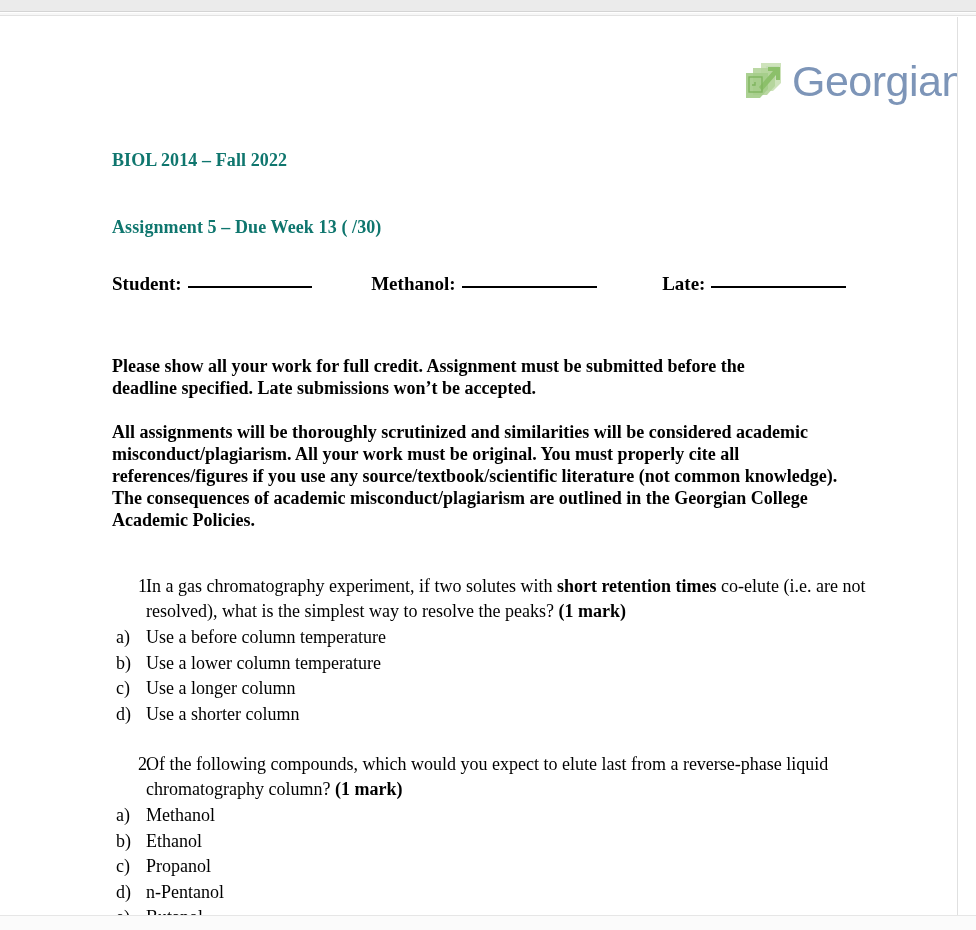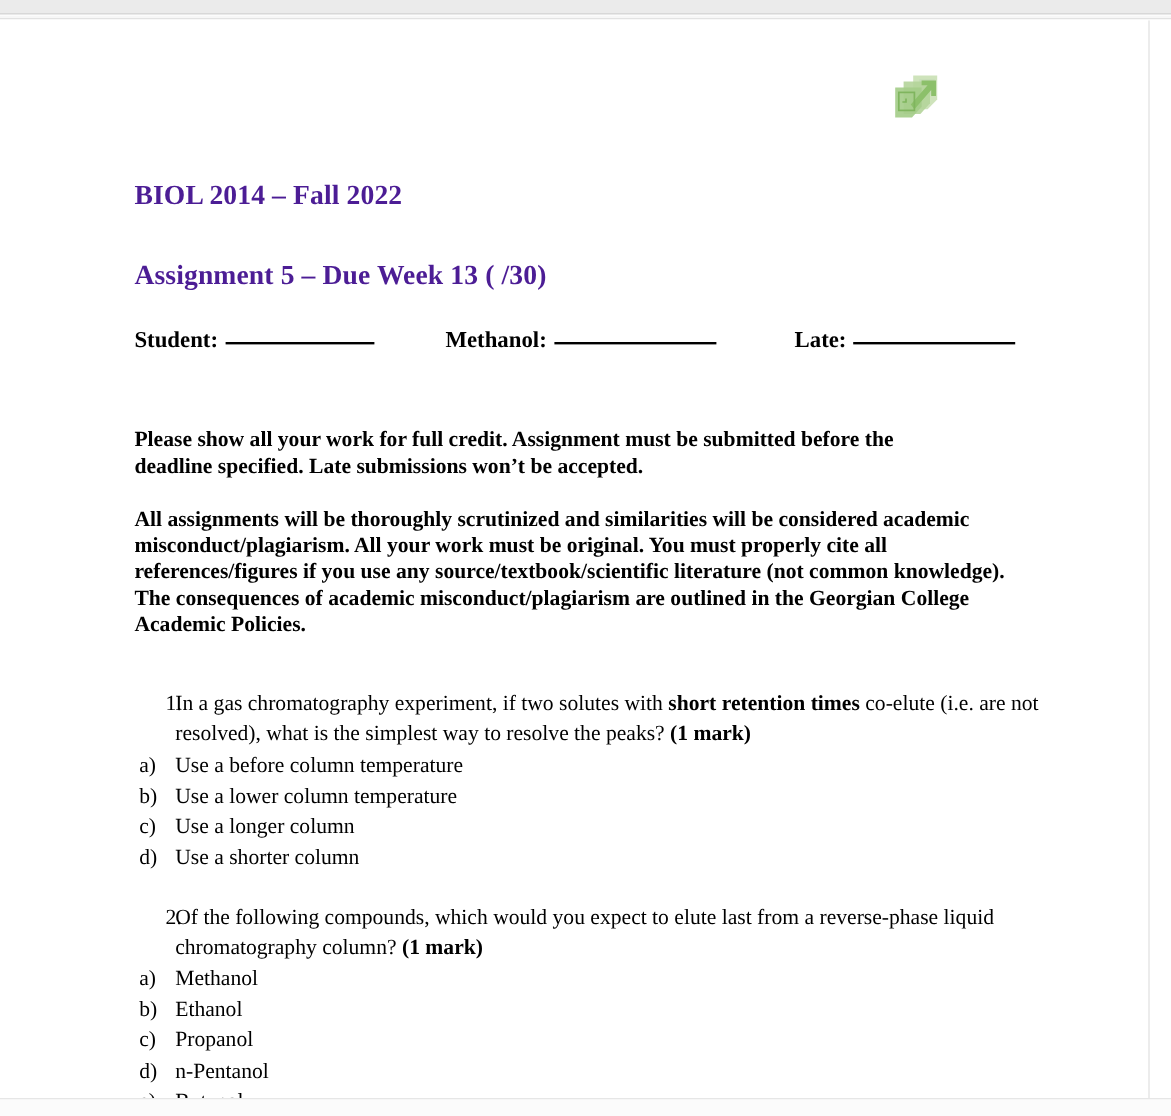--- a/index.html
+++ b/index.html
@@ -87,23 +87,23 @@
 
   
   .content {
     position: absolute;
     left: 112px;
     top: 0;
     width: 760px;
   }
 
   .doc-title {
-    font-size: 23px;
+    font-size: 18px;
     font-weight: bold;
-    color: #4c1d95;
+    color: #0f766e;
     letter-spacing: 0.1px;
     white-space: nowrap;
   }
   .t1 { position: absolute; top: 133px; }
   .t2 { position: absolute; top: 200px; }
 
   
   .field-row {
     position: absolute;
     top: 256px;
@@ -196,20 +196,21 @@
 
       <path d="M28 8 L48 8 L48 28 L40 36 L28 36 Z" fill="#c9e0b4" opacity="0.9"></path>
       <path d="M20 13 L42 13 L42 31 L34 40 L20 40 Z" fill="#b4d49a" opacity="0.9"></path>
       <path d="M13 18 L35 18 L35 34 L27 43 L13 43 Z" fill="#a5cd8a" opacity="0.92"></path>
 
       <path d="M26 32 L40 16 L35 16 L35 12 L47 12 L47 25 L43 25 L43 20 L29 36 Z" fill="#8cc06a"></path>
 
       <rect x="16" y="22" width="13" height="15" fill="none" stroke="#7fb55e" stroke-width="1.4"></rect>
       <path d="M19 30 L22 30 L22 27" fill="none" stroke="#7fb55e" stroke-width="1.4"></path>
     </svg>
+    <div class="logo-word">Georgian</div>
   </div>
 
   <div class="content">
 
     <div class="doc-title t1">BIOL 2014 – Fall 2022</div>
     <div class="doc-title t2">Assignment 5 – Due Week 13  ( /30)</div>
 
     <div class="field-row">
       <span class="field"><span class="field-label">Student:</span><span class="field-rule rule-student"></span></span>
       <span class="gap-a"></span>

